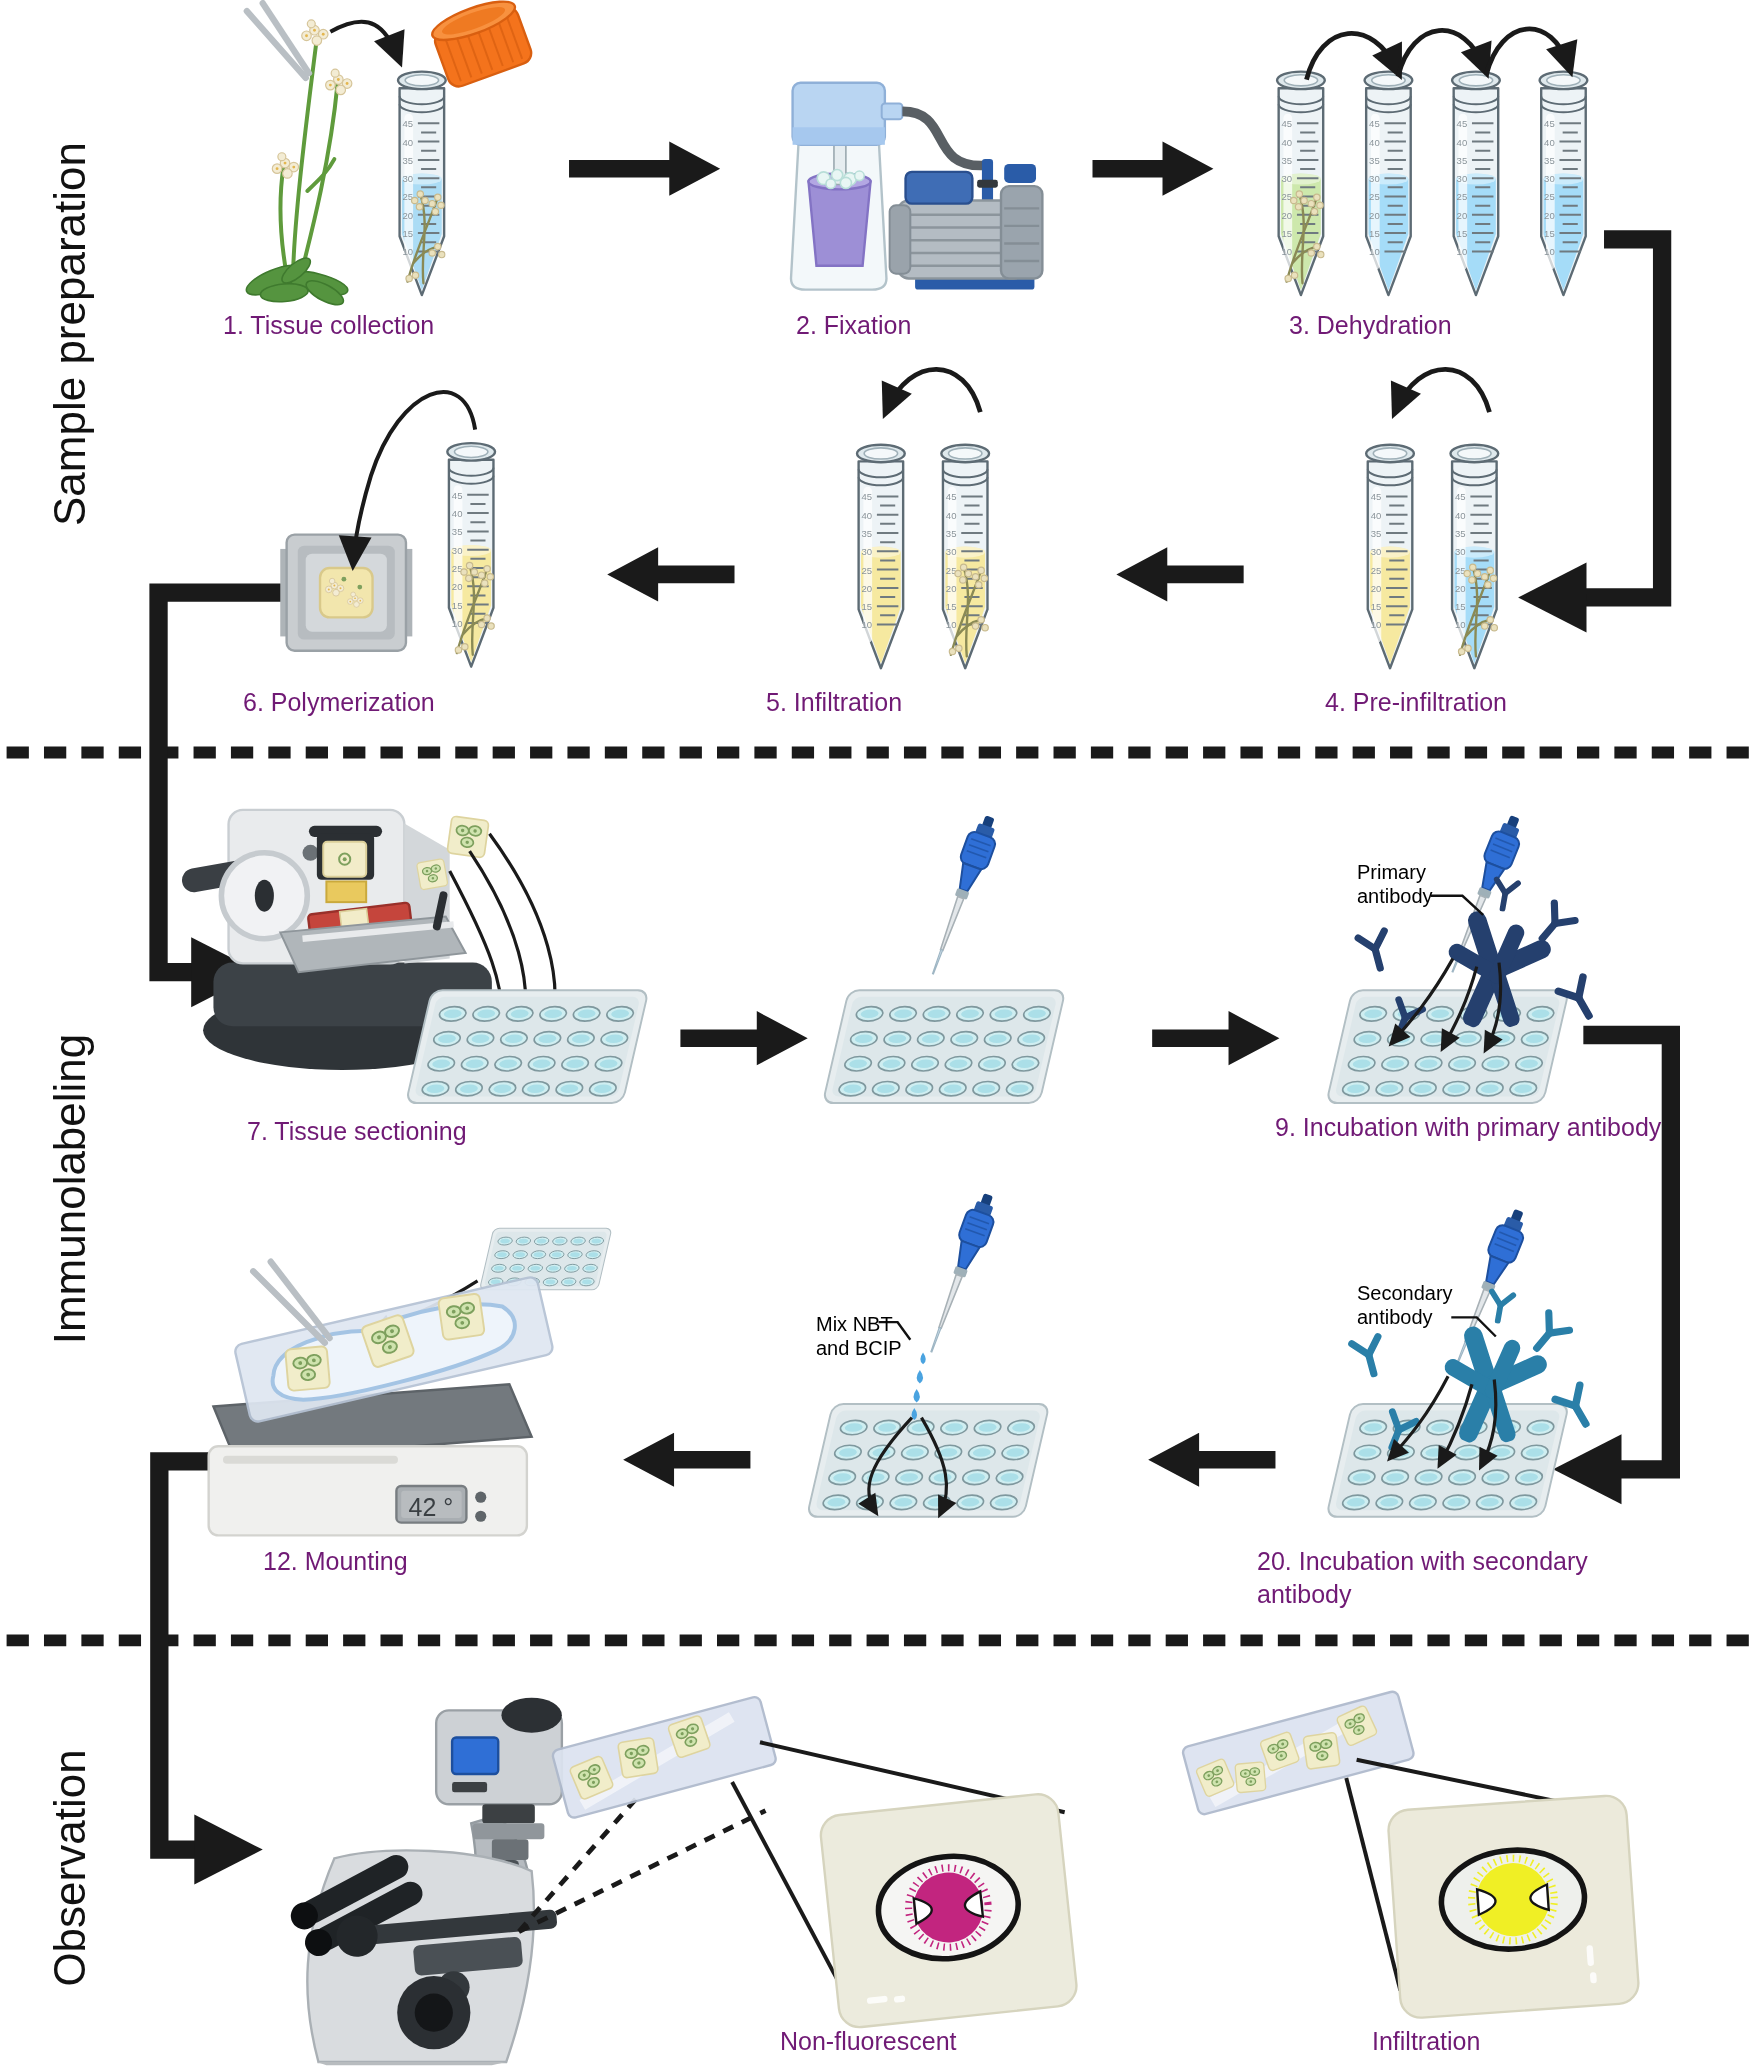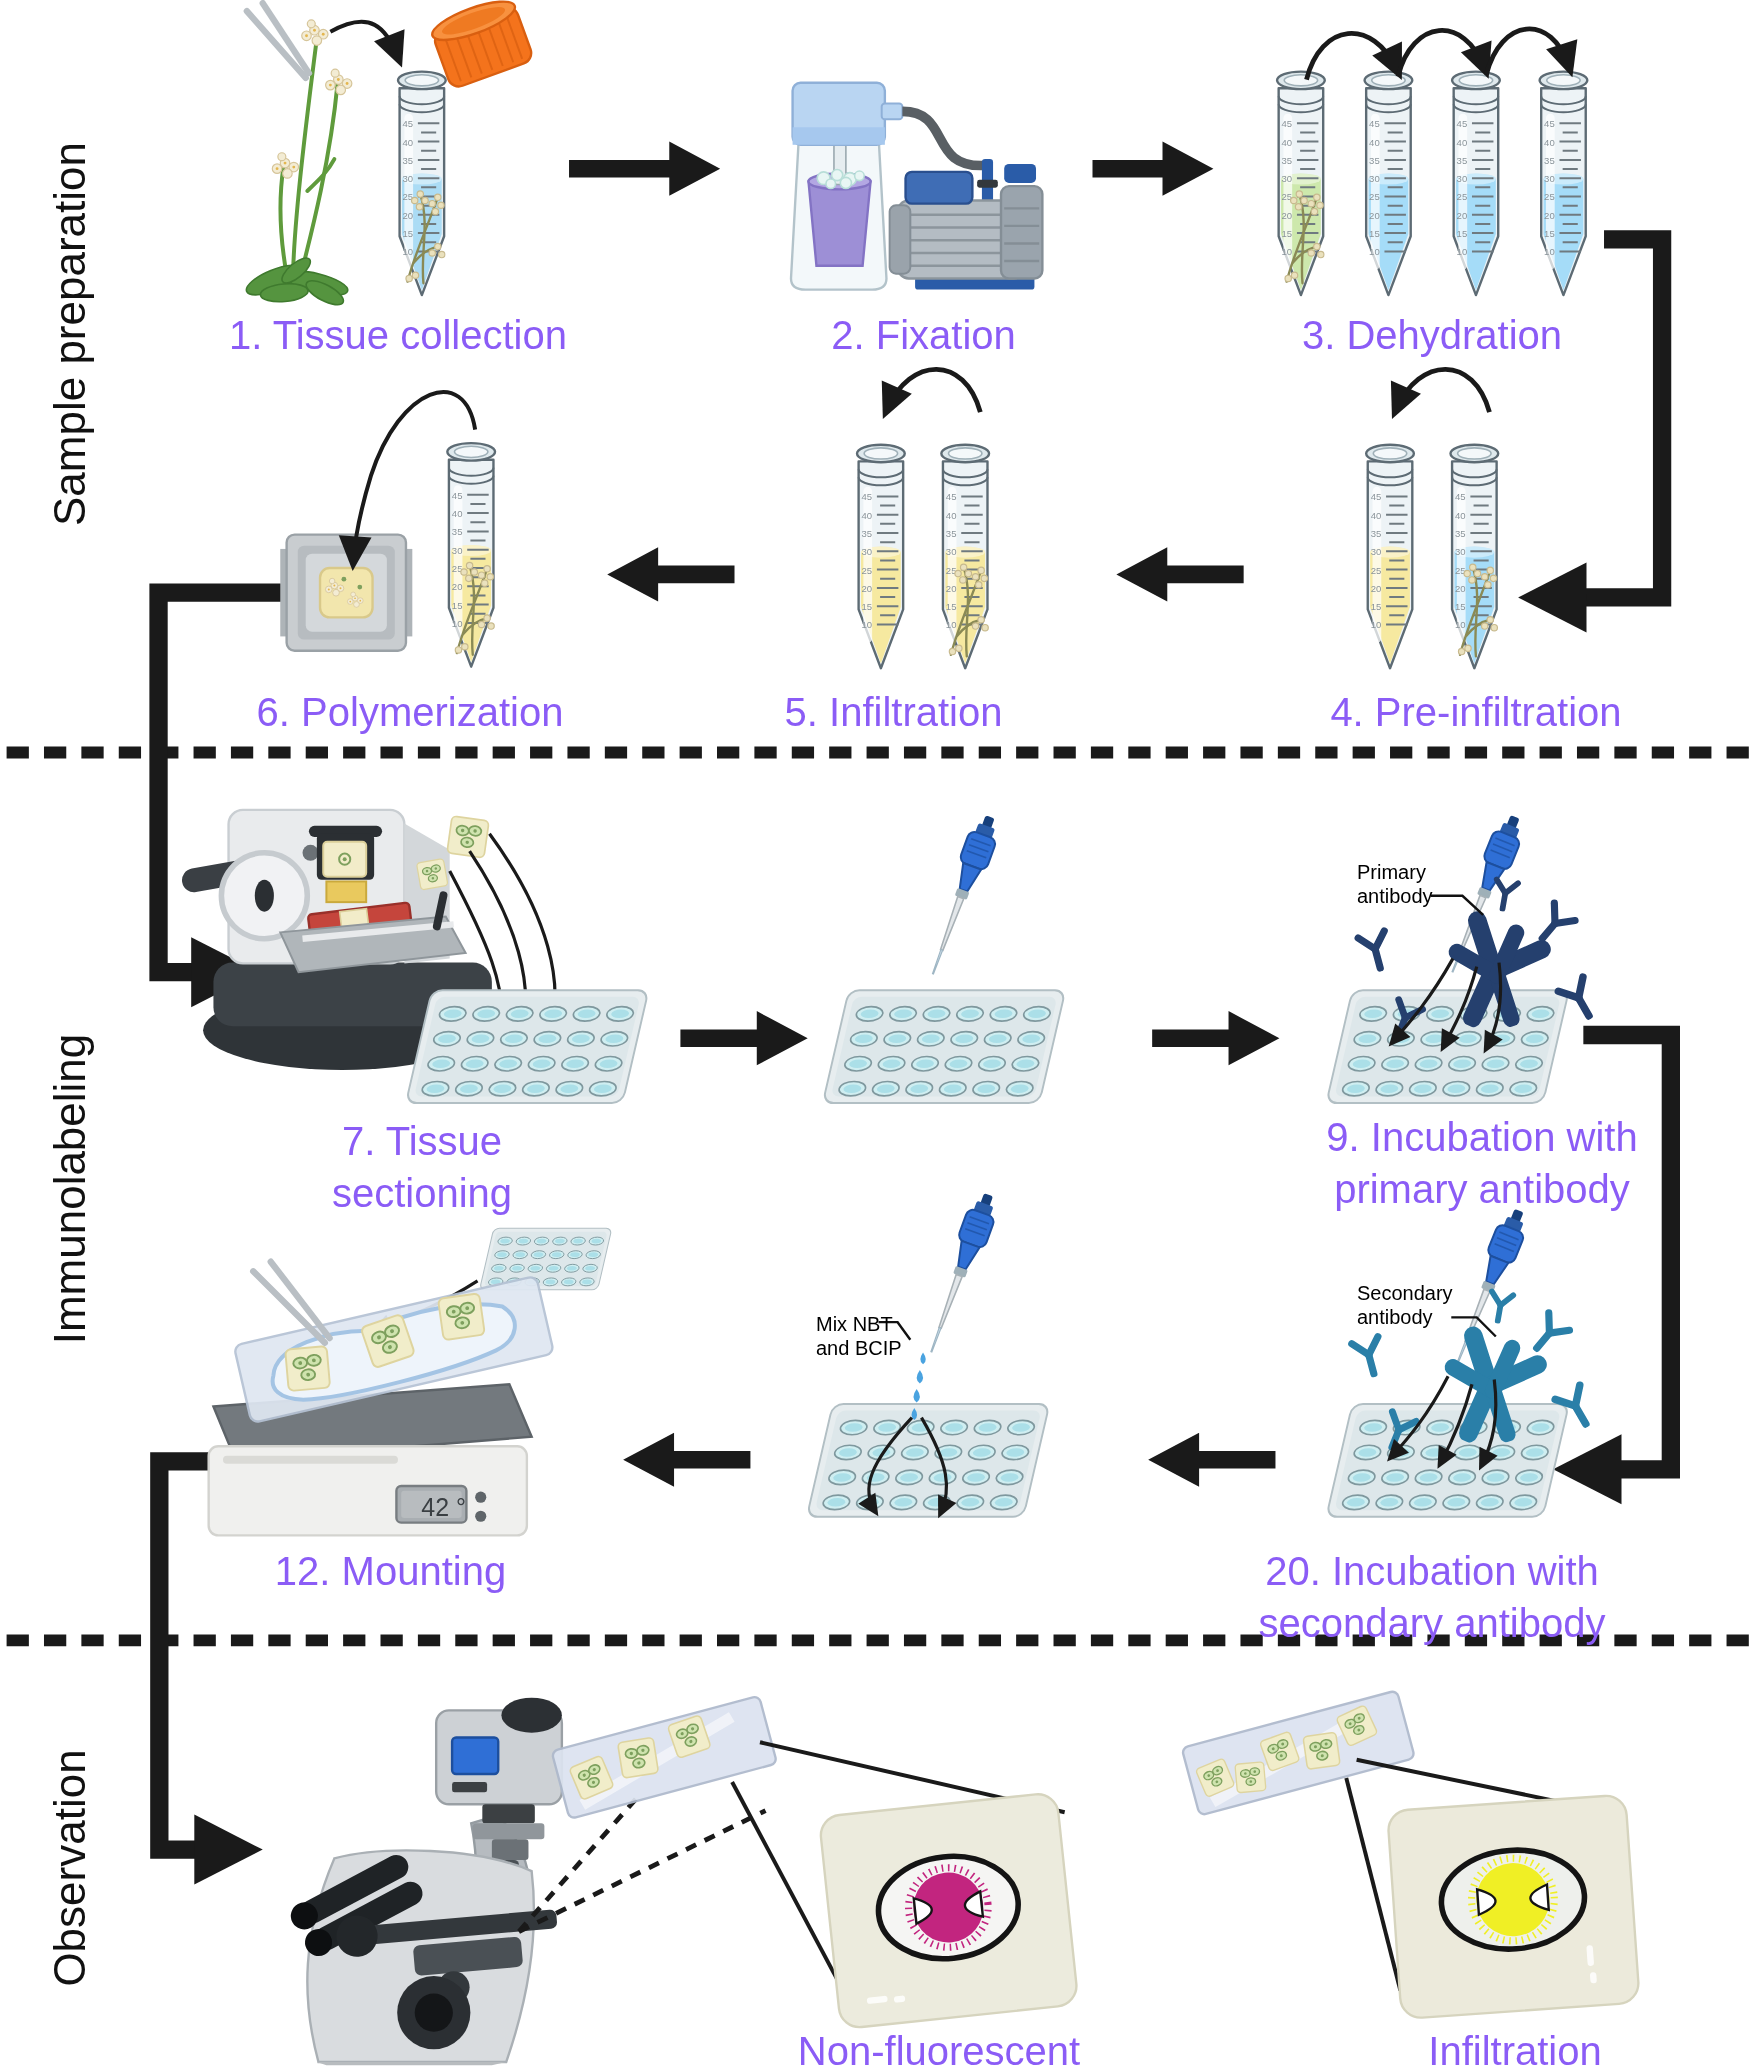--- a/index.html
+++ b/index.html
@@ -1,23 +1,23 @@
 <!DOCTYPE html>
 <html style="font-size:12.7px"><head>
 <meta charset="utf-8">
 <style>
   html,body{margin:0;padding:0;background:#fff}
   body{font-family:"Liberation Sans",sans-serif;color:#1a1a1a}
   .stage{position:relative;width:1757px;height:2066px;background:#fff;overflow:hidden}
   svg.art{position:absolute;left:0;top:0}
-  .slabel{position:absolute;font-size:40px;line-height:1.3;text-align:center;color:#8b5cf6}
+  .slabel{position:absolute;font-size:25px;line-height:1.3;color:#701a75}
   .vlabel{position:absolute;font-size:44px;white-space:nowrap;color:#111;
           transform:translate(-50%,-50%) rotate(-90deg)}
   .ann{position:absolute;font-size:20px;line-height:1.18;color:#000000}
-  .temp{position:absolute;font-size:25px;color:#3a3f43;text-align:right}
+  .temp{position:absolute;font-size:25px;color:#3a3f43;text-align:center}
   .grad{font-family:"Liberation Sans",sans-serif;font-size:12px;fill:#8a949a}
 </style>
 </head>
 <body>
 
 <div class="stage">
 
 <svg class="art" width="1757" height="2066" viewBox="0 0 2208 2597">
 <defs>
   <marker id="ahs" markerUnits="userSpaceOnUse" markerWidth="34" markerHeight="34" viewBox="0 0 12 12" refX="8.5" refY="6" orient="auto-start-reverse">

